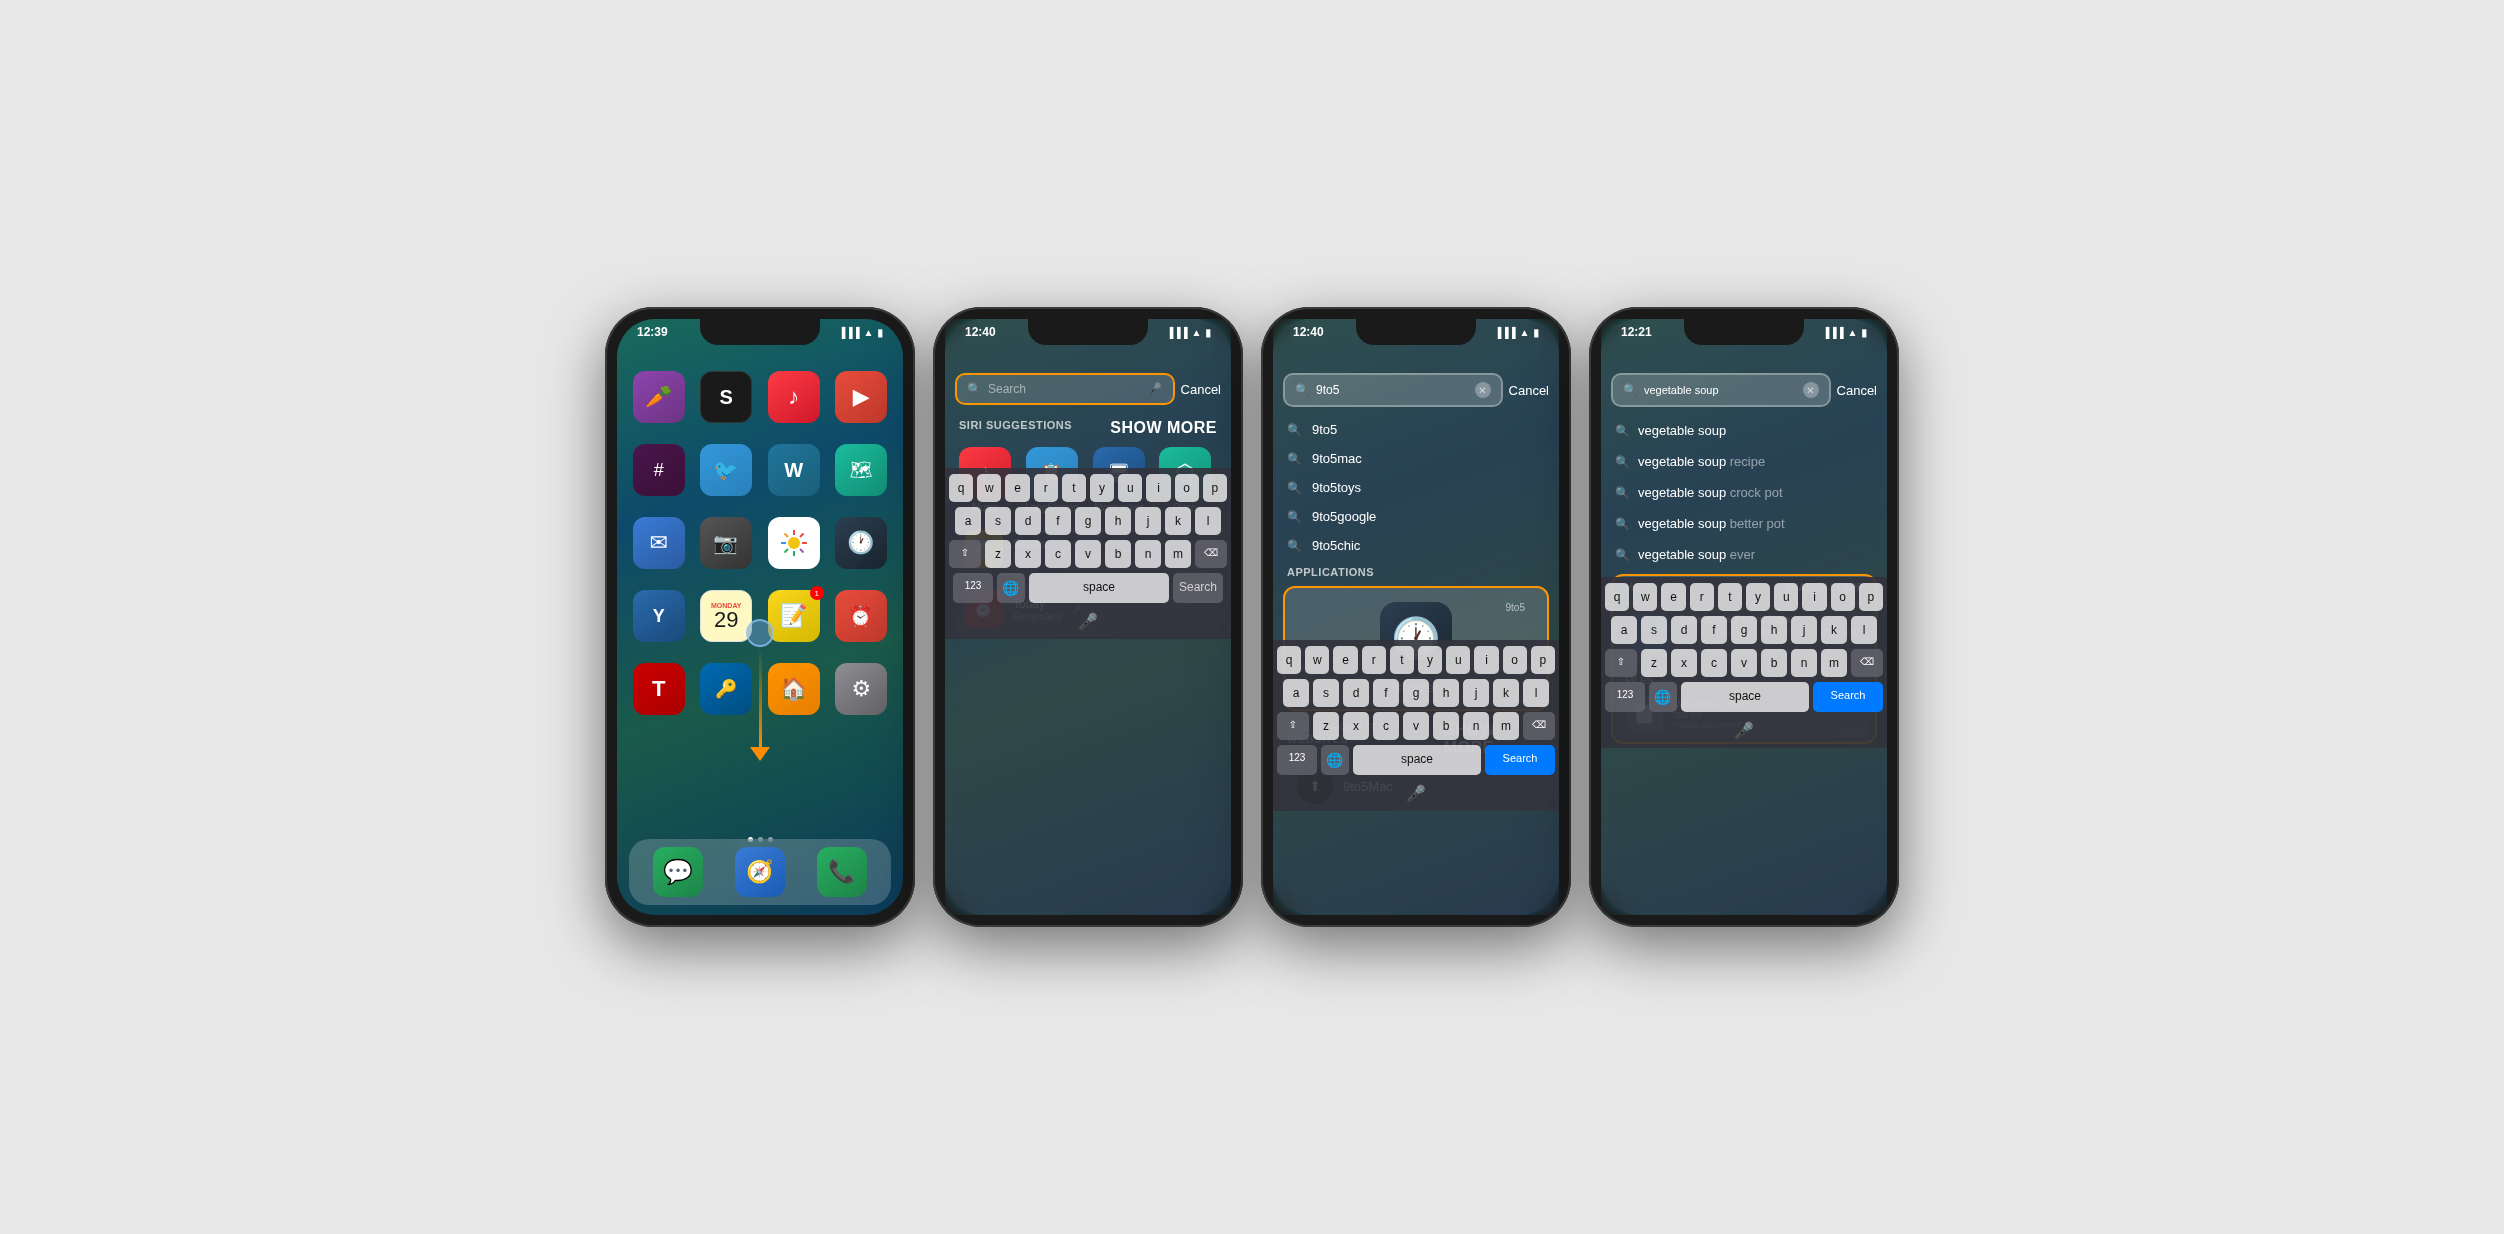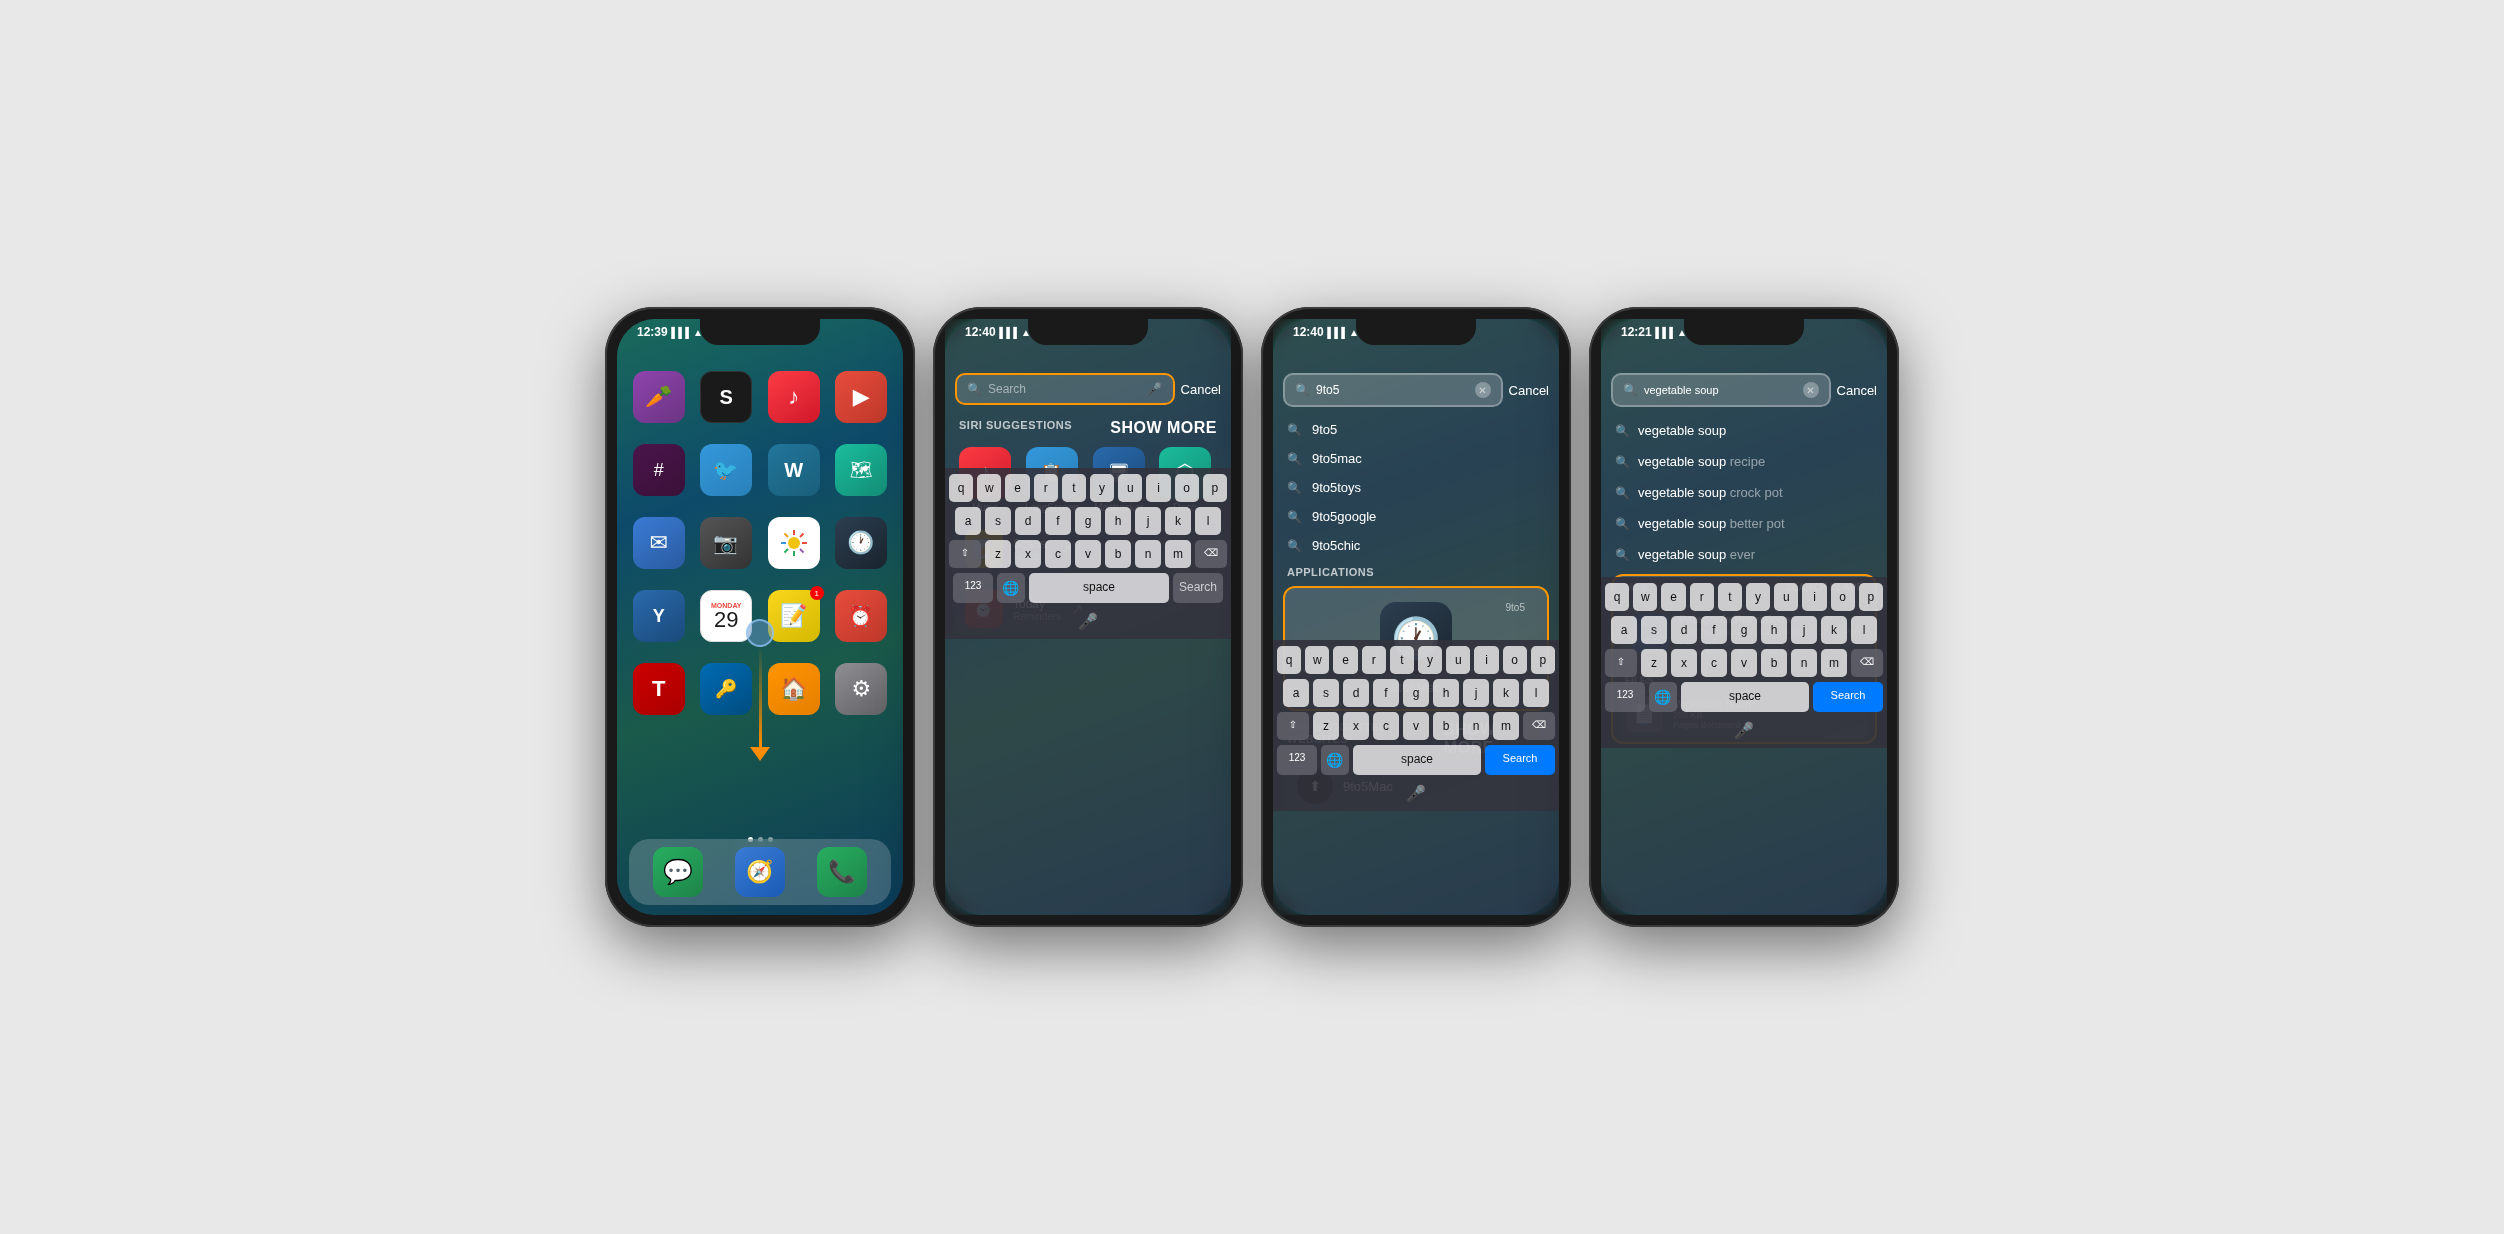--- a/index.html
+++ b/index.html
@@ -39,21 +39,21 @@
       position: absolute;
       top: 0; left: 50%;
       transform: translateX(-50%);
       width: 120px; height: 26px;
       background: #1a1a1a;
       border-radius: 0 0 18px 18px;
       z-index: 100;
     }
     .status-bar {
       display: flex;
-      justify-content: flex-start;
+      justify-content: space-between;
       align-items: center;
       padding: 6px 20px 2px;
       color: white;
       font-size: 11px;
       font-weight: 600;
       position: relative;
       z-index: 99;
     }
     .status-time { font-size: 12px; font-weight: 700; }
     .status-icons { display: flex; gap: 4px; align-items: center; font-size: 10px; }
@@ -385,21 +385,21 @@
     .bg-slack { background: linear-gradient(145deg, #4a154b, #3a1038); }
     .bg-camera { background: linear-gradient(145deg, #555, #333); }
     .bg-tesla { background: linear-gradient(145deg, #cc0000, #aa0000); }
     .bg-home { background: linear-gradient(145deg, #ff9500, #e67e00); }
     .bg-settings { background: linear-gradient(145deg, #8e8e93, #636366); }
     .bg-1pw { background: linear-gradient(145deg, #006bb3, #004d80); }
     .bg-ynab { background: linear-gradient(145deg, #2a6aad, #1a4a7a); }
     .bg-mail { background: linear-gradient(145deg, #3a7bd5, #2a5ba0); }
     .bg-notes { background: linear-gradient(145deg, #f9d71c, #d4b800); }
     .bg-reminders { background: linear-gradient(145deg, #e74c3c, #c0392b); }
-    .bg-cal { background: #ffffff; }
+    .bg-cal { background: #fef9c3; }
     .bg-safari { background: linear-gradient(145deg, #3a7bd5, #1a5bb5); }
     .bg-phone { background: linear-gradient(145deg, #27ae60, #1e8449); }
     .bg-msg { background: linear-gradient(145deg, #27ae60, #1e8449); }
     .bg-music { background: linear-gradient(145deg, #fc3c44, #d0182a); }
     .bg-mactracker { background: linear-gradient(145deg, #2a6aad, #1a4a7a); }
     .bg-longscreen { background: linear-gradient(145deg, #3498db, #2980b9); }
 
     
     .arrow-container {
       position: absolute;

